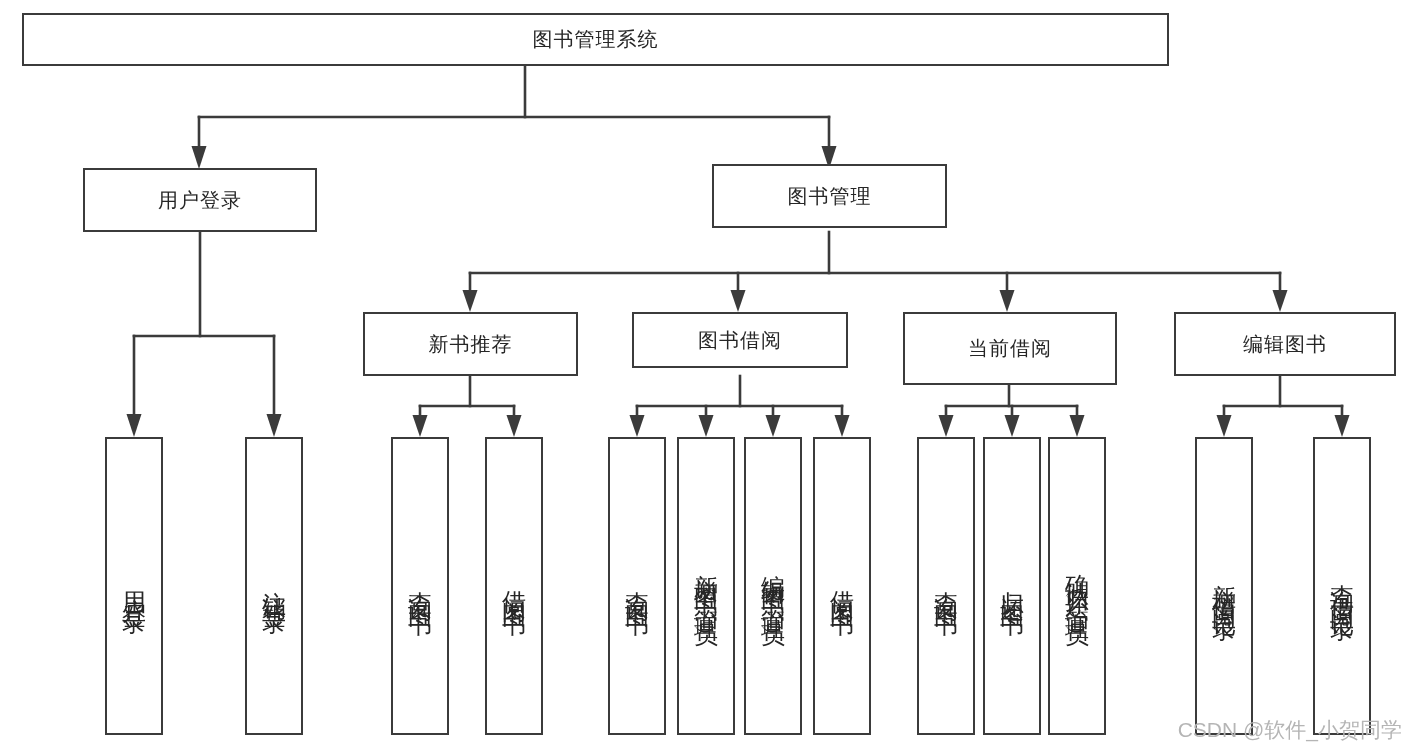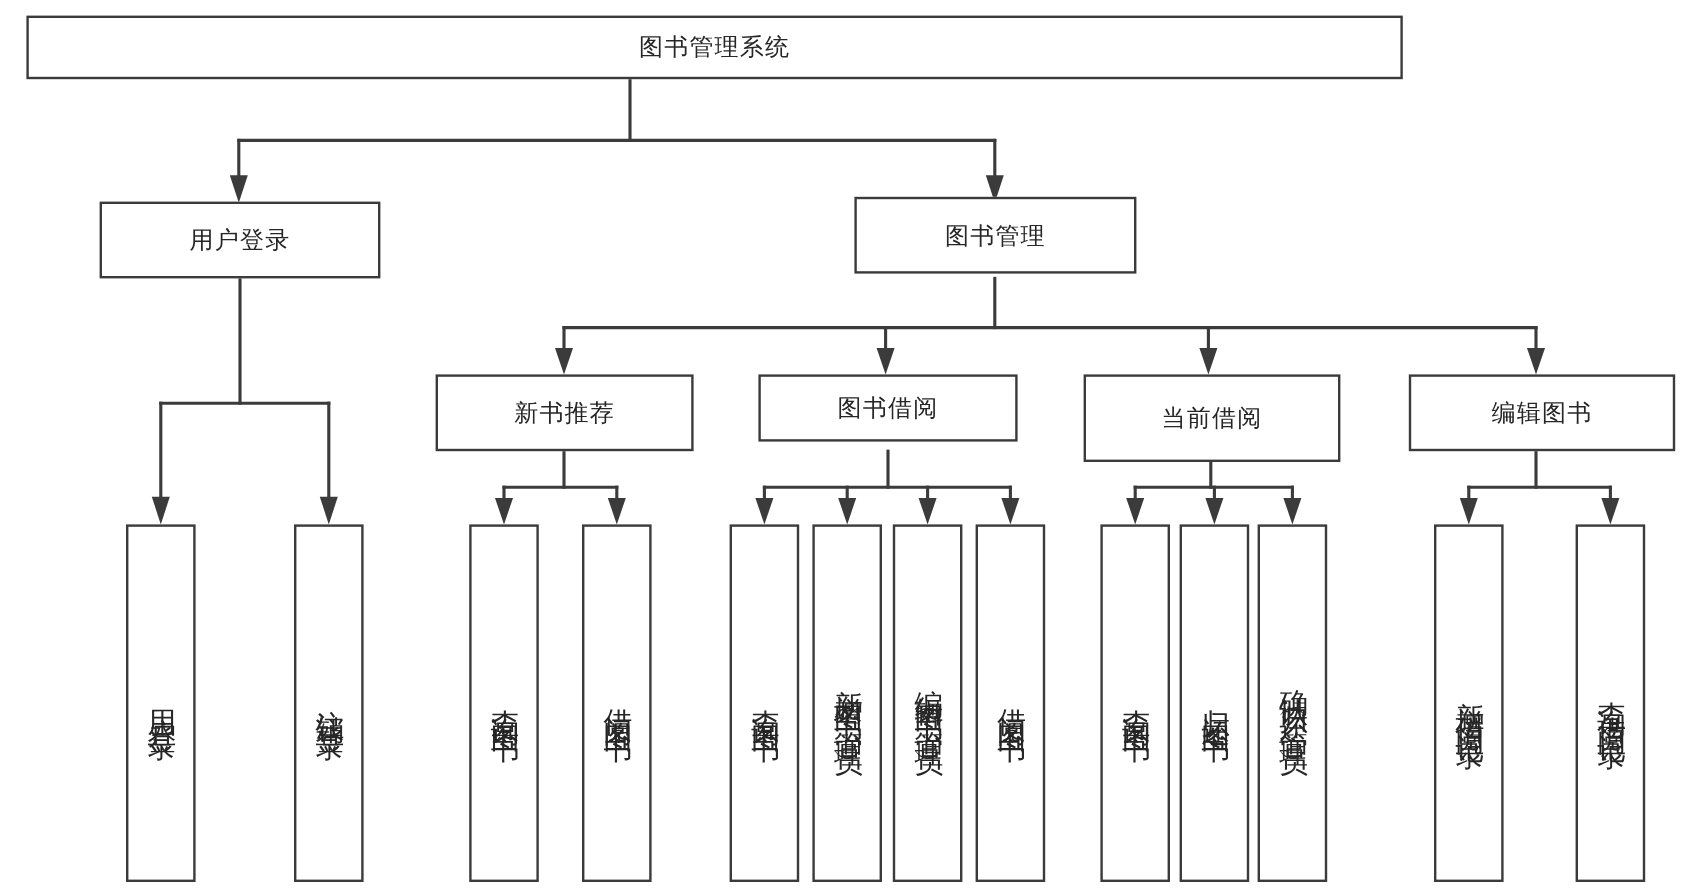--- a/index.html
+++ b/index.html
@@ -217,14 +217,15 @@
     <span class="vtext">确认归还（管理员）</span>
   </div>
 
   <div class="node v" style="left:1195px">
     <span class="vtext">新增借阅记录</span>
   </div>
   <div class="node v" style="left:1313px">
     <span class="vtext">查询借阅记录</span>
   </div>
 
+  <div class="watermark">CSDN @软件_小贺同学</div>
 
 </div>
 
 </body></html>

